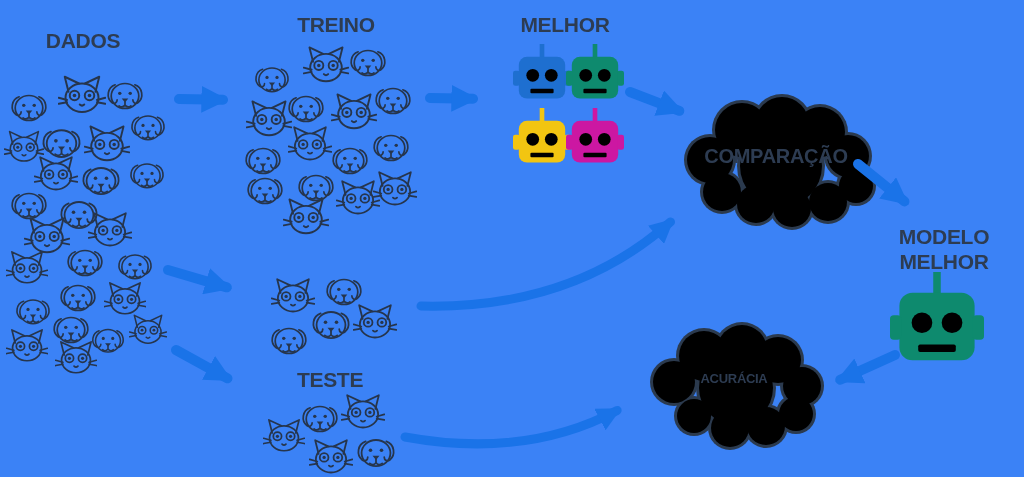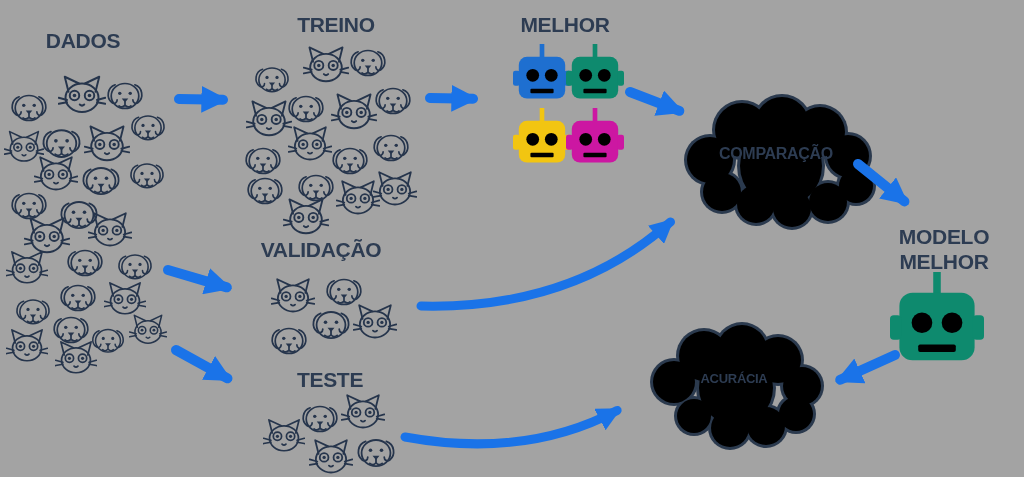--- a/index.html
+++ b/index.html
@@ -19,30 +19,30 @@
     white-space:nowrap;
     font-size:21px;
     letter-spacing:-0.3px;
     line-height:1.05;
   }
   #lbl-dados     {left:44px;  top:30px;  width:78px; }
   #lbl-treino    {left:282px; top:14px;  width:84px;margin-left:12px; }
   #lbl-modelos   {left:510px; top:14px;  width:110px;}
   #lbl-validacao {left:256px; top:239px; width:130px;}
   #lbl-teste     {left:296px; top:369px; width:68px; }
-  #lbl-comparacao{left:678px; top:146px; width:196px; font-size:16px;}
+  #lbl-comparacao{left:678px; top:146px; width:196px; font-size:20px;}
   #lbl-acuracia  {left:646px; top:372px; width:176px; font-size:13px;}
   #lbl-melhor    {left:880px; top:224px; width:128px; line-height:25px;}
   .robot-hole{fill:var(--bg,#000);}
   .animal{color:var(--lineart,#26354c);}
 </style>
 </head>
 <body>
 
-<div id="stage" style="background: #a3a3a3; --text: #2d3c52; --lineart: #26354c; --bg: #000000;">
+<div id="stage" style="background: #3b82f6; --text: #2d3c52; --lineart: #26354c; --bg: #000000;">
 
   <svg id="diagram" width="1024" height="477" viewBox="0 0 1024 477">
     <defs>
       <marker id="ah" viewBox="0 0 6 6" refX="4.8" refY="3" markerWidth="2.7" markerHeight="2.7" orient="auto">
         <path id="ah-path" d="M0,0 L6,3 L0,6 Z" fill="#1a73e8"></path>
       </marker>
 
       <symbol id="sym-cat" viewBox="0 0 64 64">
         <g fill="none" stroke="currentColor" stroke-width="2.6" stroke-linecap="round" stroke-linejoin="round">
           <path d="M14,29 L9,9 L28,18"></path>
@@ -207,21 +207,20 @@
         <use href="#sym-robot" x="566" y="44" width="58" height="58" style="color: rgb(14, 138, 110);"></use>
         <use href="#sym-robot" x="513" y="108" width="58" height="58" style="color: rgb(242, 197, 17);"></use>
         <use href="#sym-robot" x="566" y="108" width="58" height="58" style="color: rgb(204, 23, 162);"></use>
         <use href="#sym-robot" x="890" y="272" width="94" height="94" style="color: rgb(14, 138, 110);"></use>
       </g>
   </svg>
 
   <div class="lbl" id="lbl-dados">DADOS</div>
   <div class="lbl" id="lbl-treino">TREINO</div>
   <div class="lbl" id="lbl-modelos">MELHOR</div>
-  <div class="lbl" id="lbl-validacao">VALIDAÇÃO</div>
   <div class="lbl" id="lbl-teste">TESTE</div>
   <div class="lbl" id="lbl-comparacao">COMPARAÇÃO</div>
   <div class="lbl" id="lbl-acuracia">ACURÁCIA</div>
   <div class="lbl" id="lbl-melhor">
     <div>MODELO</div>
     <div>MELHOR</div>
   </div>
 
 </div>
 

